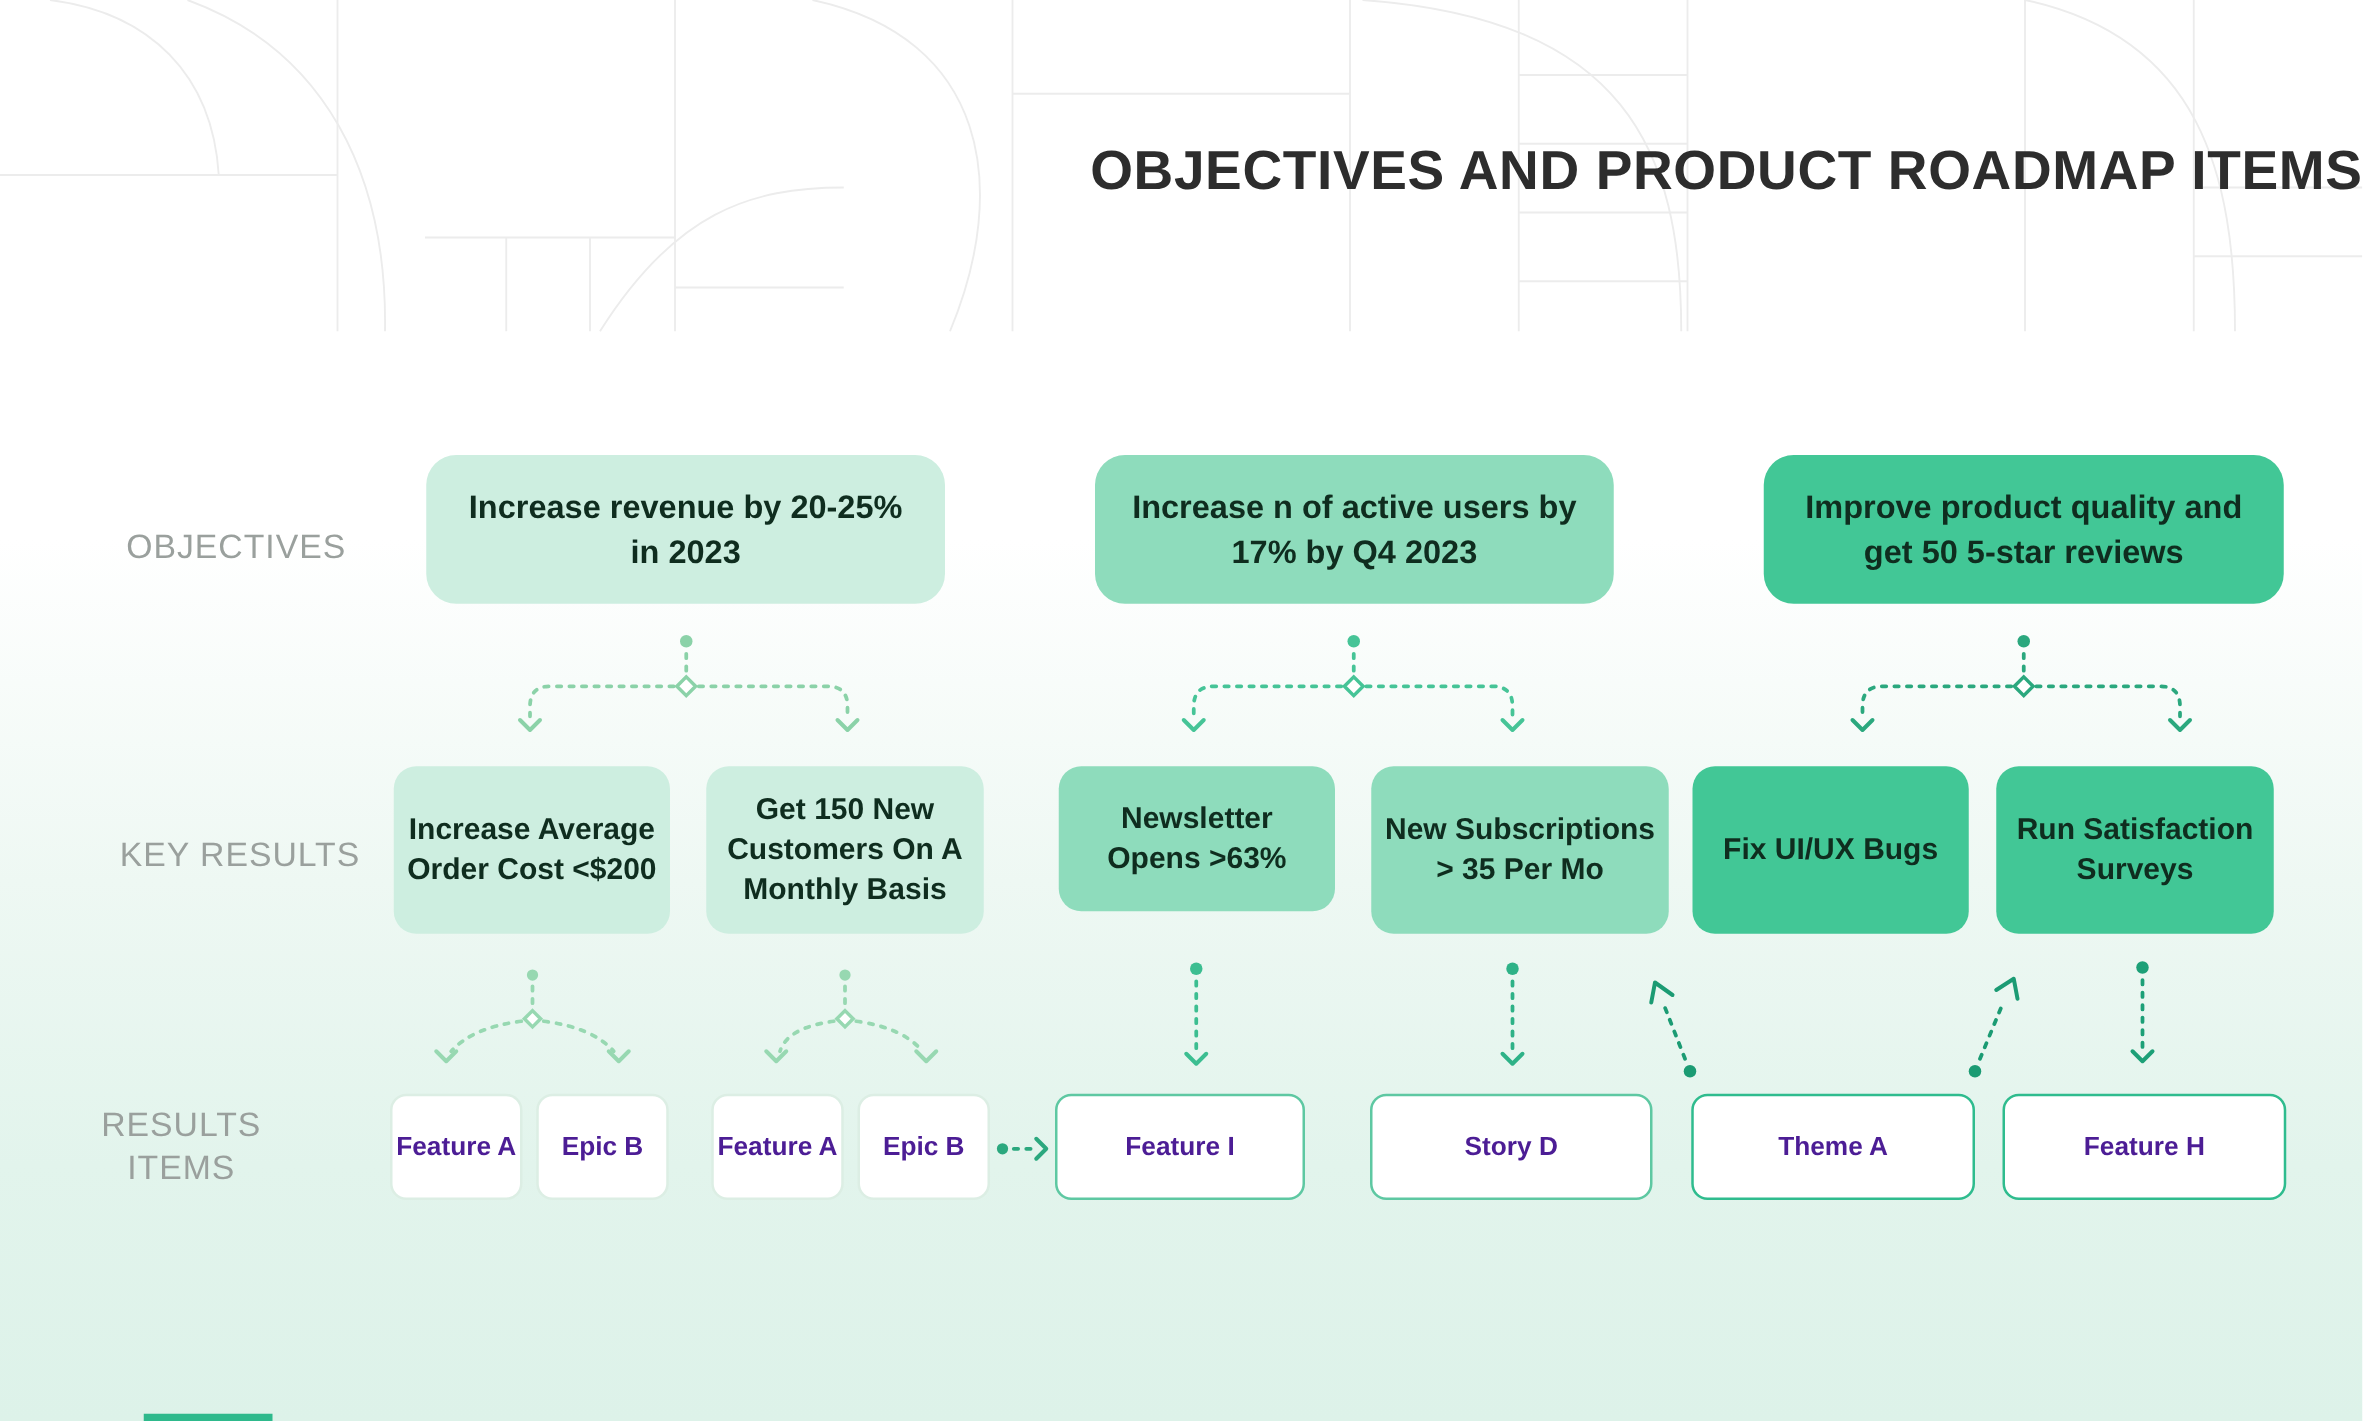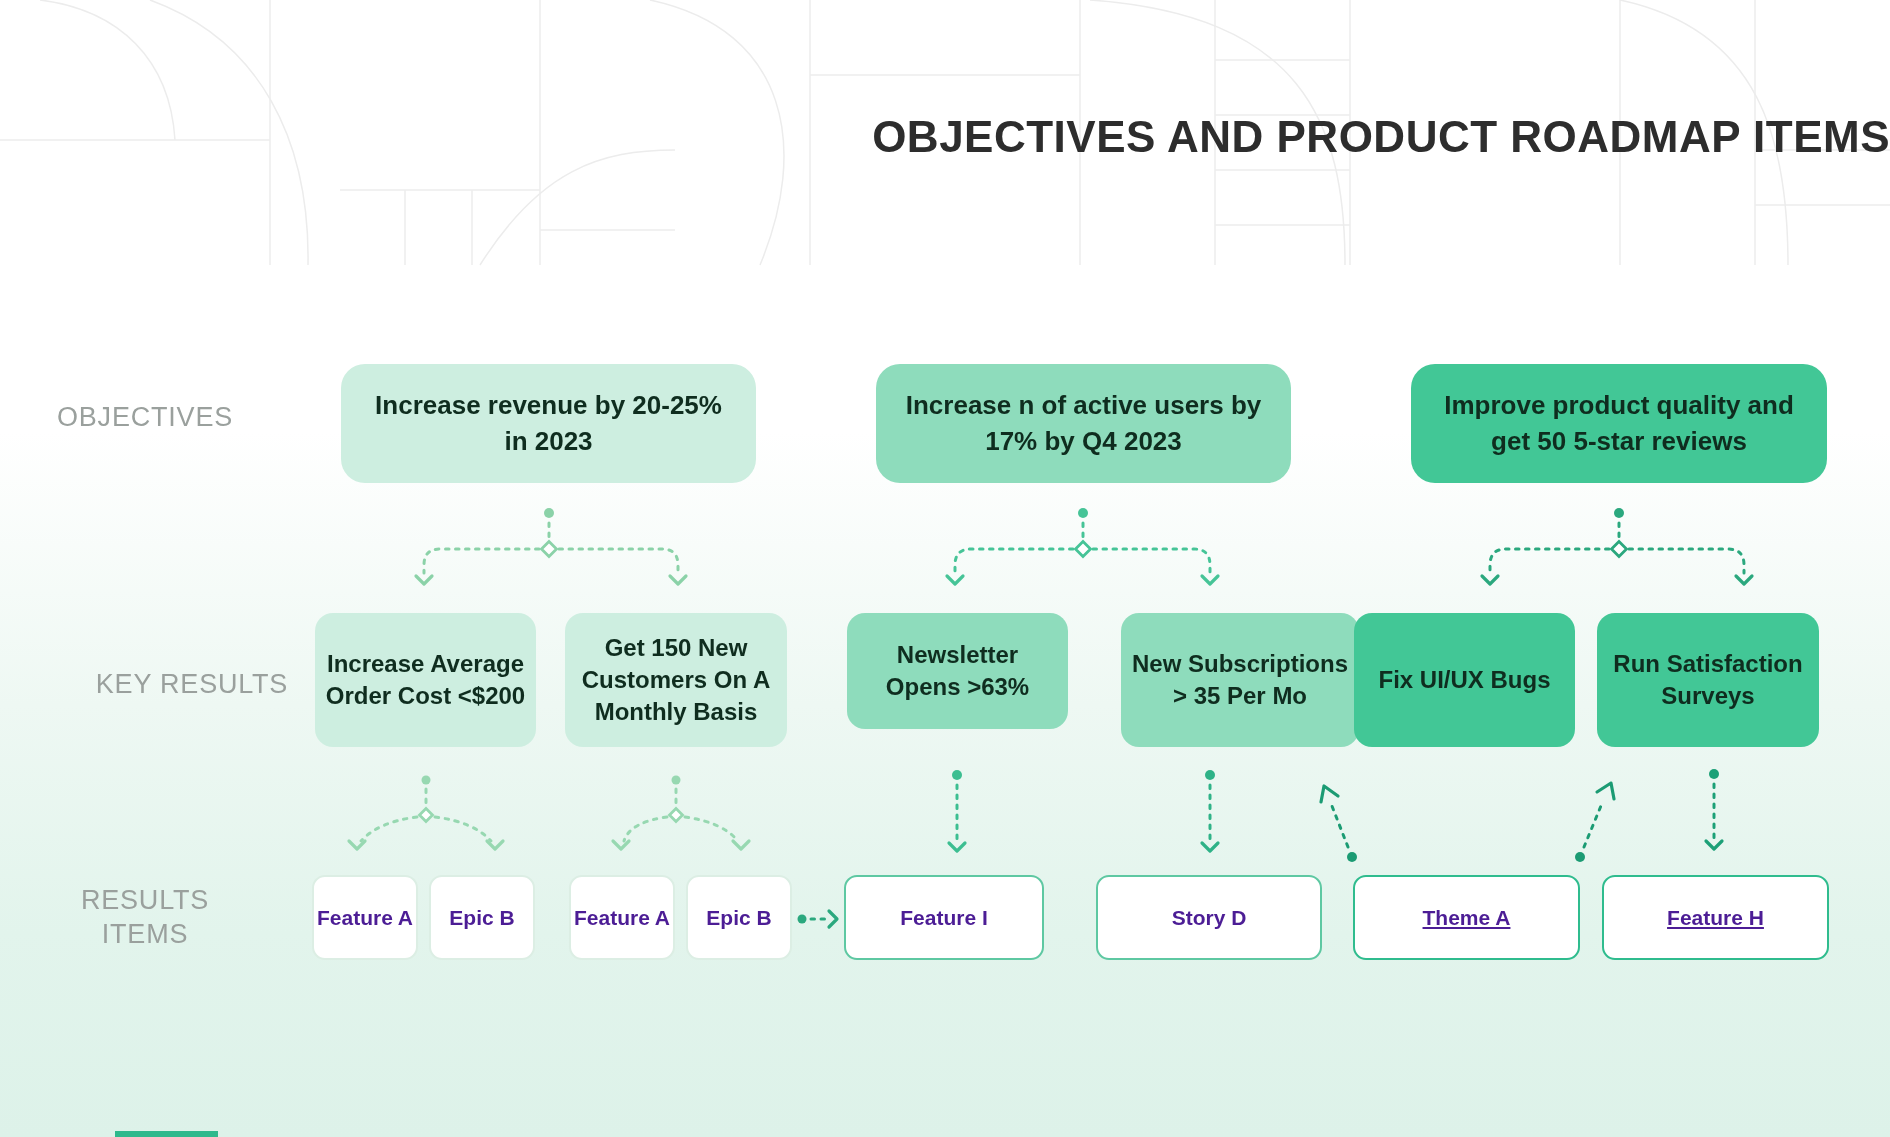--- a/index.html
+++ b/index.html
@@ -22,21 +22,21 @@
     text-align:center;box-sizing:border-box;color:#0f2d1f;
   }
   .objective{border-radius:24px;font-size:26px;font-weight:700;line-height:1.38;align-items:center;}
   .kr{border-radius:18px;font-size:24px;font-weight:700;line-height:1.32;padding:0 10px;}
   .tier-light{background:#cdeee0;}
   .tier-mid{background:#8edcbc;}
   .tier-dark{background:#42c796;}
   .ri{background:#ffffff;border-radius:13px;font-size:21px;font-weight:600;color:#4c1d95;}
   .ri-small{border:2px solid #dceee4;}
   .ri-mid{border:2px solid #5ec8a2;}
-  .ri-strong{border:2px solid #2fbc8e;text-decoration:underline;}
+  .ri-strong{border:2px solid #2fbc8e;}
   .connectors{position:absolute;top:0;left:0;pointer-events:none;}
   .dash{fill:none;stroke-linecap:round;stroke-linejoin:round;stroke-width:3;stroke-dasharray:3.5 6.5;}
   .solid{fill:none;stroke-linecap:round;stroke-linejoin:round;stroke-width:3.2;}
   .diamond{stroke-width:2.8;}
   .bottom-bar{position:absolute;left:115px;bottom:0;width:103px;height:6px;background:#2eb98c;}
 </style>
 </head>
 <body>
 
 <div class="stage">
@@ -67,21 +67,21 @@
       <path d="M40,0 C120,10 170,60 175,140"></path>
       <path d="M650,0 C790,30 808,150 760,265"></path>
       <path d="M480,265 C540,170 600,150 675,150"></path>
       <path d="M1090,0 C1300,15 1345,120 1345,265"></path>
       <path d="M1620,0 C1760,30 1788,140 1788,265"></path>
     </g>
   </svg>
 
   <div class="title">OBJECTIVES AND PRODUCT ROADMAP ITEMS</div>
 
-  <div class="row-label" style="left:0px;top:401px;">OBJECTIVES</div>
+  <div class="row-label" style="left:0px;top:421px;padding-left:44px;">OBJECTIVES</div>
   <div class="row-label" style="left:0px;top:668px;padding-left:47px;">KEY RESULTS</div>
   <div class="row-label" style="left:0px;top:884px;">
     <span>RESULTS</span><br>
     <span>ITEMS</span>
   </div>
 
   <svg class="connectors" width="1890" height="1137" viewBox="0 0 1890 1137">
 
     <g stroke="#8bd2a8">
       <circle cx="549" cy="513" r="5" fill="#8bd2a8" stroke="none"></circle>
@@ -182,21 +182,21 @@
 
   <div class="box kr tier-light" style="left:315px;top:613px;width:221px;height:134px;">
     <span>Increase Average Order Cost &lt;$200</span>
   </div>
   <div class="box kr tier-light" style="left:565px;top:613px;width:222px;height:134px;">
     <span>Get 150 New Customers On A Monthly Basis</span>
   </div>
   <div class="box kr tier-mid" style="left:847px;top:613px;width:221px;height:116px;">
     <span>Newsletter Opens &gt;63%</span>
   </div>
-  <div class="box kr tier-mid" style="left:1097px;top:613px;width:238px;height:134px;margin-left:24px;">
+  <div class="box kr tier-mid" style="left:1097px;top:613px;width:238px;height:134px;">
     <span>New Subscriptions &gt; 35 Per Mo</span>
   </div>
   <div class="box kr tier-dark" style="left:1354px;top:613px;width:221px;height:134px;">
     <span>Fix UI/UX Bugs</span>
   </div>
   <div class="box kr tier-dark" style="left:1597px;top:613px;width:222px;height:134px;">
     <span>Run Satisfaction Surveys</span>
   </div>
 
   <div class="box ri ri-small" style="left:312px;top:875px;width:106px;height:85px;">

